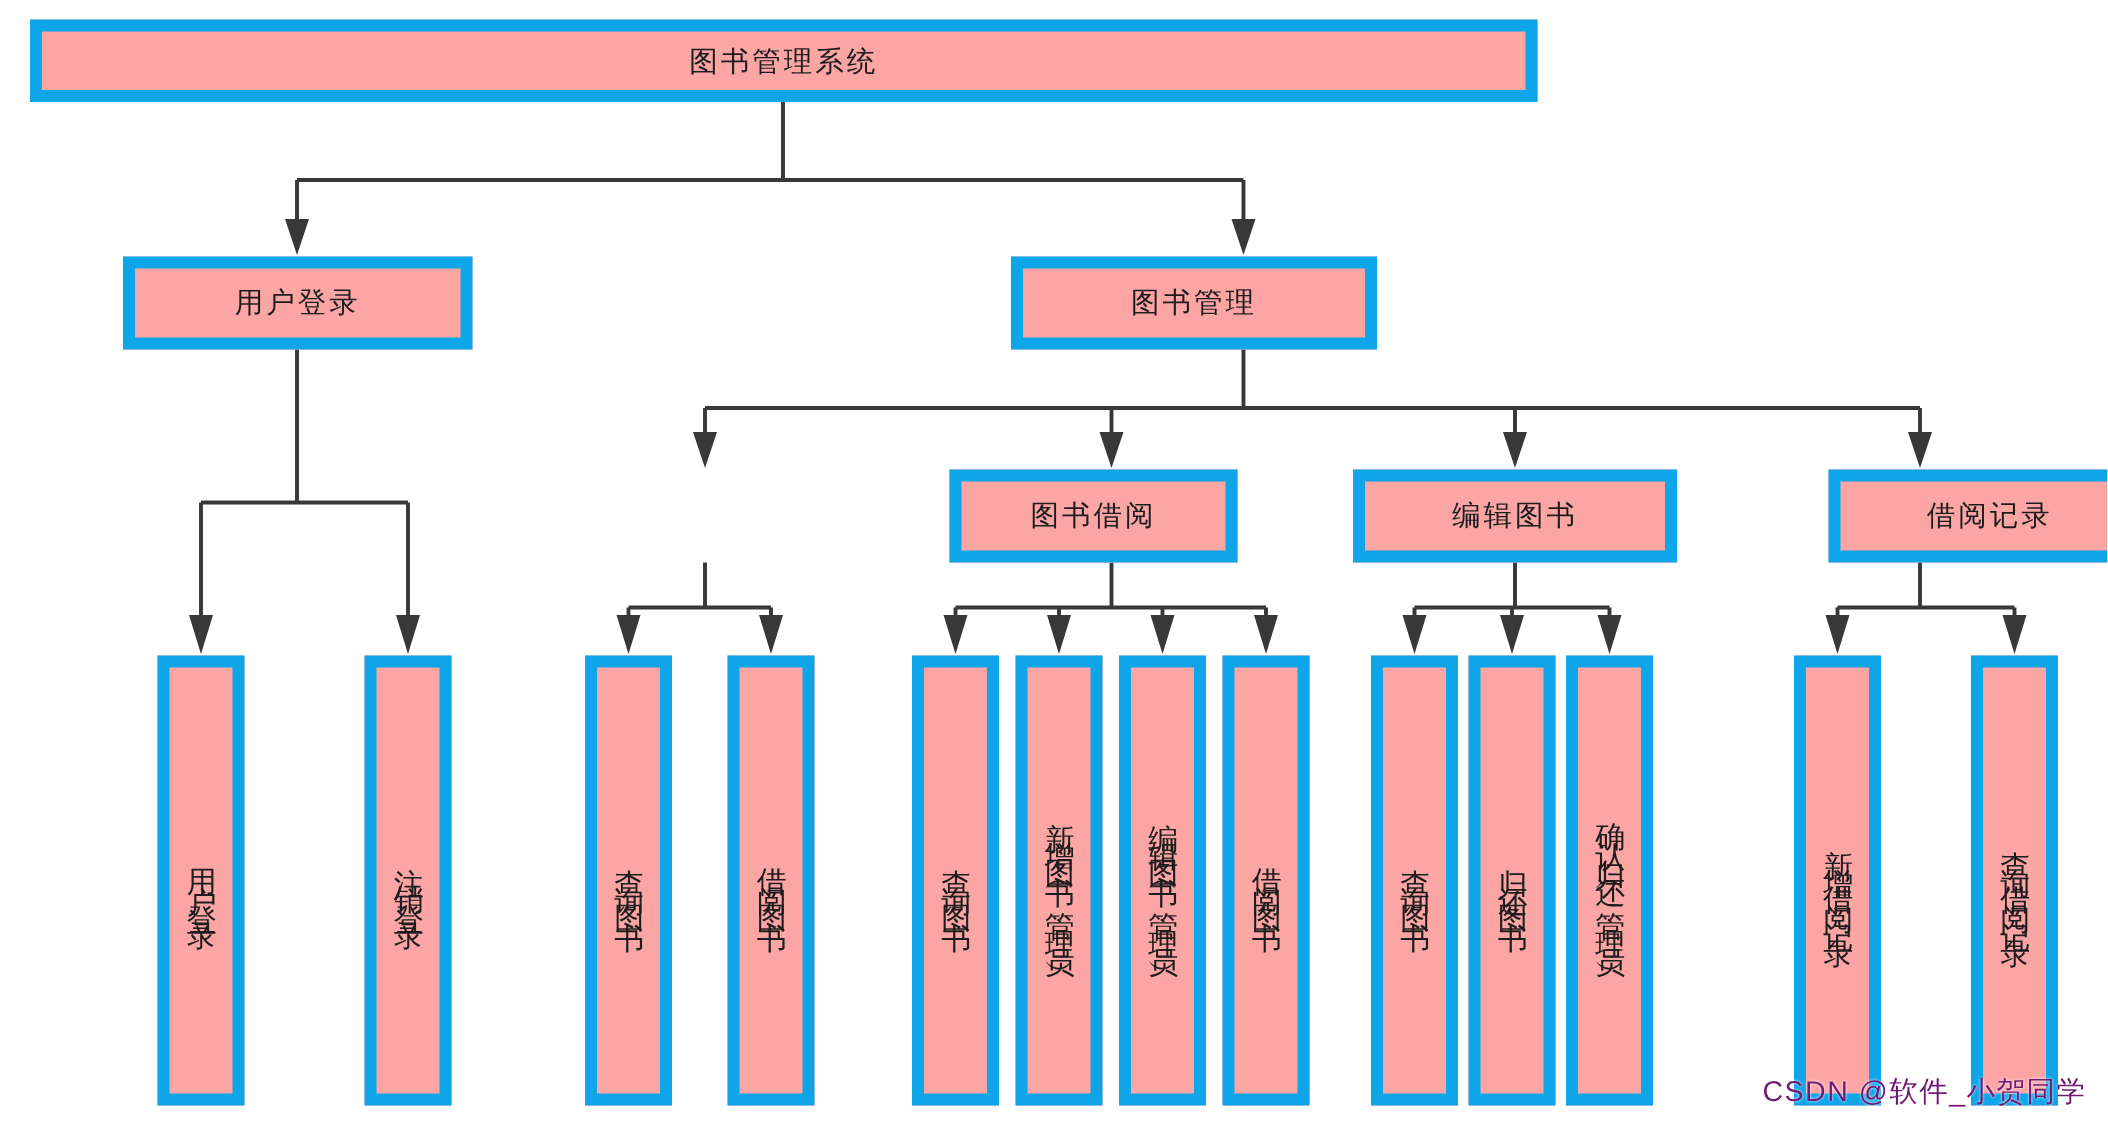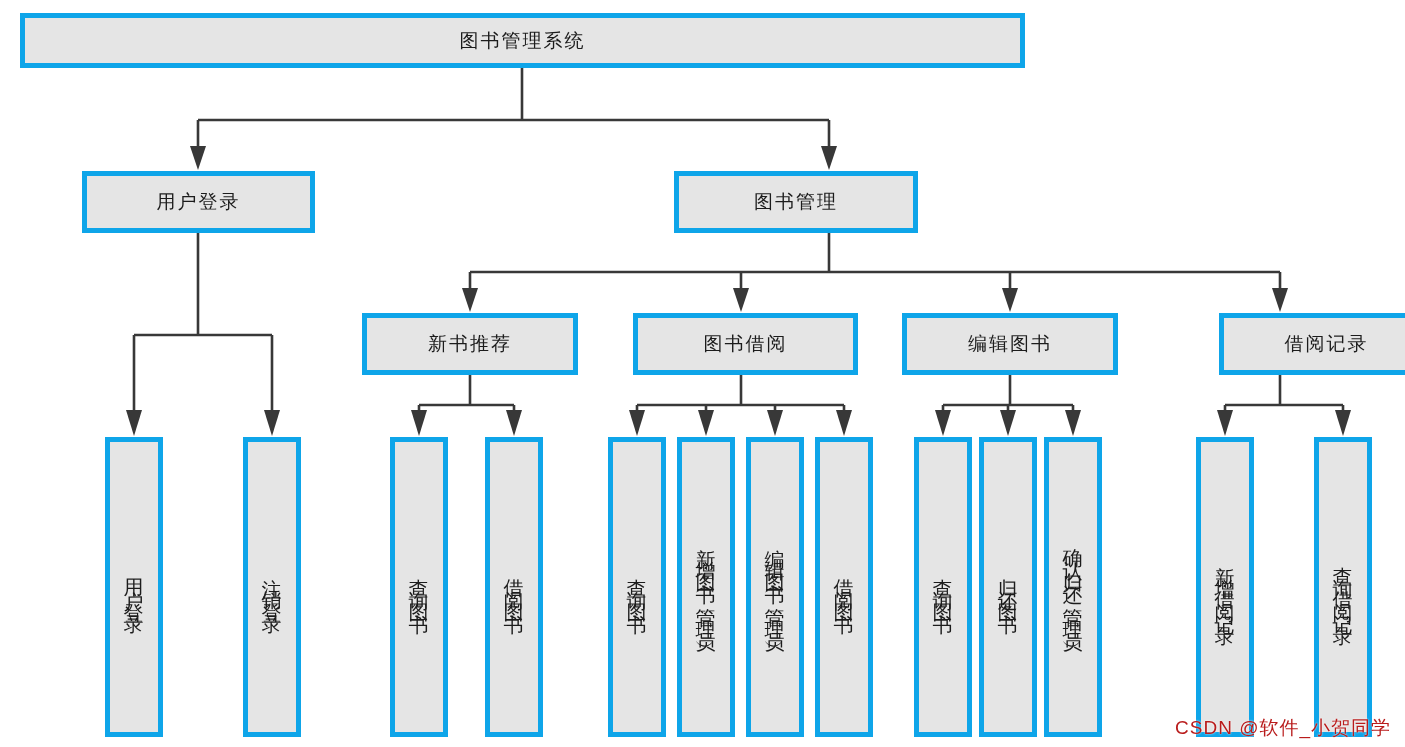--- a/index.html
+++ b/index.html
@@ -12,22 +12,22 @@
     overflow: hidden;
   }
   .wires {
     position: absolute;
     left: 0; top: 0;
     width: 1405px; height: 747px;
   }
   .node {
     position: absolute;
     box-sizing: border-box;
-    background: #e5e5e5;
-    border: 5px solid #0ea5e9;
+    background: #fca5a5;
+    border: 8px solid #0ea5e9;
     color: #1c1c1c;
     display: flex;
     align-items: center;
     justify-content: center;
   }
   .h-node {
     font-size: 19px;
     letter-spacing: 2px;
     white-space: nowrap;
   }
@@ -36,21 +36,21 @@
     text-orientation: mixed;
     font-size: 20px;
     letter-spacing: 12px;
     line-height: 1;
   }
   .watermark {
     position: absolute;
     right: 14px;
     bottom: 6px;
     font-size: 19px;
-    color: #b91c1c;
+    color: #701a75;
     text-shadow: 0 0 2px #ffffff;
     letter-spacing: 1px;
     white-space: nowrap;
   }
 </style>
 </head>
 <body>
 
 <div class="stage">
 
@@ -90,22 +90,21 @@
     <polygon points="1065,410 1081,410 1073,436" fill="#383838"></polygon>
     <polygon points="1217,410 1233,410 1225,436" fill="#383838"></polygon>
     <polygon points="1335,410 1351,410 1343,436" fill="#383838"></polygon>
   </svg>
 
   <div class="node h-node" style="left:20px; top:13px; width:1005px; height:55px;">图书管理系统</div>
 
   <div class="node h-node" style="left:82px; top:171px; width:233px; height:62px;">用户登录</div>
   <div class="node h-node" style="left:674px; top:171px; width:244px; height:62px;">图书管理</div>
 
-  <div class="node h-node" style="left:362px; top:313px; width:216px; height:62px;">新书推荐</div>
-  <div class="node h-node" style="left:633px; top:313px; width:225px; height:62px;">图书借阅</div>
+  <div class="node h-node" style="left:633px; top:313px; width:192px; height:62px;">图书借阅</div>
   <div class="node h-node" style="left:902px; top:313px; width:216px; height:62px;">编辑图书</div>
   <div class="node h-node" style="left:1173px; top:313px; width:215px; height:62px;margin-left:46px;">借阅记录</div>
 
   <div class="node leaf" style="left:105px; top:437px; width:58px; height:300px;">
     <span>用户登录</span>
   </div>
   <div class="node leaf" style="left:243px; top:437px; width:58px; height:300px;">
     <span>注销登录</span>
   </div>
 

